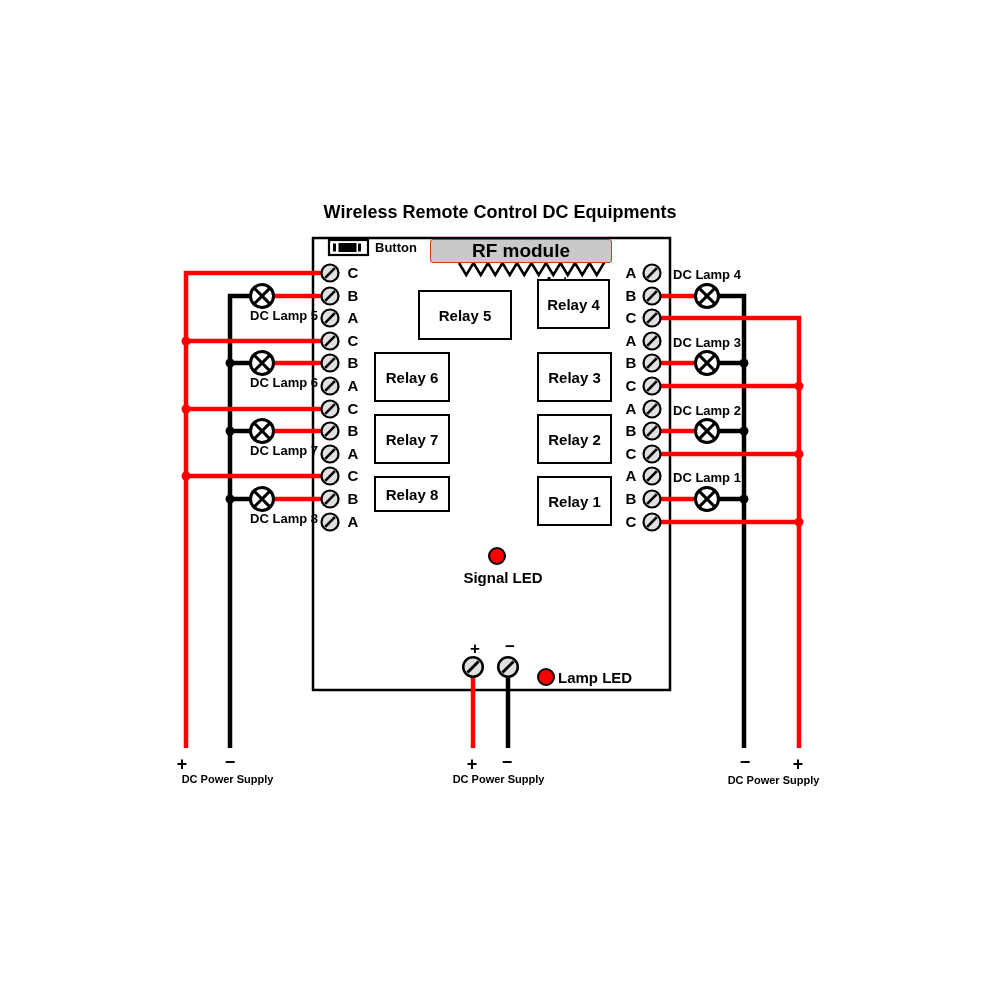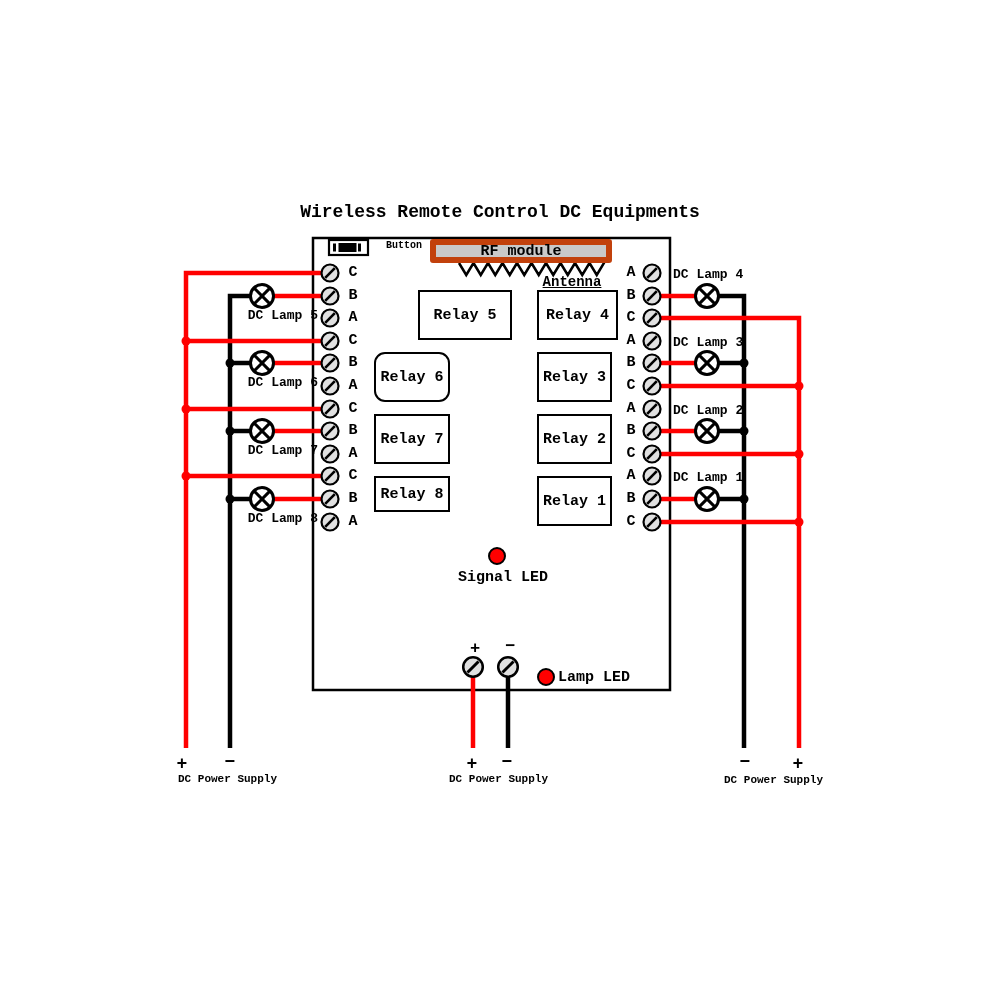--- a/index.html
+++ b/index.html
@@ -1,27 +1,27 @@
 <!DOCTYPE html>
 <html style="--red: #ff0000; --black: #000000; --module: #c9c9c9; --ic: #8e8e8e; --screw: #e0e0e0;"><head>
 <meta charset="utf-8">
 <style>
   html,body{margin:0;padding:0;background:#fff;}
   #stage{position:relative;width:1000px;height:1000px;background:#fff;
-         font-family:Liberation Mono, monospace;color:#000;overflow:hidden;}
+         font-family:Liberation Sans, sans-serif;color:#000;overflow:hidden;}
   #wires{position:absolute;left:0;top:0;z-index:1;}
   .lbl{position:absolute;z-index:2;font-weight:bold;white-space:nowrap;}
   .title{font-size:18px;width:1000px;left:0;top:202px;text-align:center;}
   .tl{font-size:15px;width:18px;height:18px;line-height:18px;text-align:center;}
   .relay{position:absolute;z-index:2;box-sizing:border-box;background:#fff;
          border:2px solid #000;display:flex;align-items:center;justify-content:center;
          font-weight:bold;font-size:15px;}
   .rf{position:absolute;z-index:2;box-sizing:border-box;left:430px;top:239px;width:182px;height:24px;
-      background:var(--module);border:6px solid #c2410c;border-radius:3px;
-      display:flex;align-items:center;justify-content:center;font-weight:bold;font-size:15px;}
+      background:var(--module);border:1px solid #c2410c;border-radius:3px;
+      display:flex;align-items:center;justify-content:center;font-weight:bold;font-size:19px;}
   .ic{position:absolute;z-index:2;box-sizing:border-box;left:468px;top:317px;width:52px;height:169px;
       background:var(--ic);border:2px solid #000;border-radius:8px;
       display:flex;align-items:center;justify-content:center;font-weight:bold;font-size:16px;color:#161616;}
   .lampL{font-size:13px;width:96px;text-align:right;}
   .lampR{font-size:13px;width:96px;text-align:left;}
   .sign{font-size:18px;width:24px;text-align:center;}
   .ps{font-size:11px;width:185px;text-align:center;}
   .ant{font-size:14px;text-decoration:underline;width:84px;text-align:center;}
   .wR{stroke:var(--red);stroke-width:4.5;fill:none;}
   .wK{stroke:var(--black);stroke-width:4.5;fill:none;}
@@ -150,29 +150,29 @@
       <use href="#lamp" x="707" y="431"></use>
       <use href="#lamp" x="707" y="499"></use>
     </g>
 
     <use href="#led" x="497" y="556"></use>
     <use href="#led" x="546" y="677"></use>
   </svg>
 
   <div class="lbl title">Wireless Remote Control DC Equipments</div>
 
-  <div class="lbl" style="left:386px;top:240px;font-size:10px;">Button</div>
+  <div class="lbl" style="left:375px;top:240px;font-size:13px;">Button</div>
   <div class="rf">RF module</div>
   <div class="lbl ant" style="left:530px;top:274px;">Antenna</div>
 
   <div class="relay" style="left:374px;top:290px;width:94px;height:50px;margin-left:44px;">Relay 5</div>
-  <div class="relay" style="left:374px;top:352px;width:76px;height:50px;border-radius:11px;">Relay 6</div>
+  <div class="relay" style="left:374px;top:352px;width:76px;height:50px;">Relay 6</div>
   <div class="relay" style="left:374px;top:414px;width:76px;height:50px;">Relay 7</div>
   <div class="relay" style="left:374px;top:476px;width:76px;height:36px;">Relay 8</div>
-  <div class="relay" style="left:537px;top:290px;width:81px;height:50px;">Relay 4</div>
+  <div class="relay" style="left:537px;top:279px;width:73px;height:50px;">Relay 4</div>
   <div class="relay" style="left:537px;top:352px;width:75px;height:50px;">Relay 3</div>
   <div class="relay" style="left:537px;top:414px;width:75px;height:50px;">Relay 2</div>
   <div class="relay" style="left:537px;top:476px;width:75px;height:50px;">Relay 1</div>
 
   <div class="lbl tl" style="left:344px;top:264px;">C</div>
   <div class="lbl tl" style="left:344px;top:287px;">B</div>
   <div class="lbl tl" style="left:344px;top:309px;">A</div>
   <div class="lbl tl" style="left:344px;top:332px;">C</div>
   <div class="lbl tl" style="left:344px;top:354px;">B</div>
   <div class="lbl tl" style="left:344px;top:377px;">A</div>

